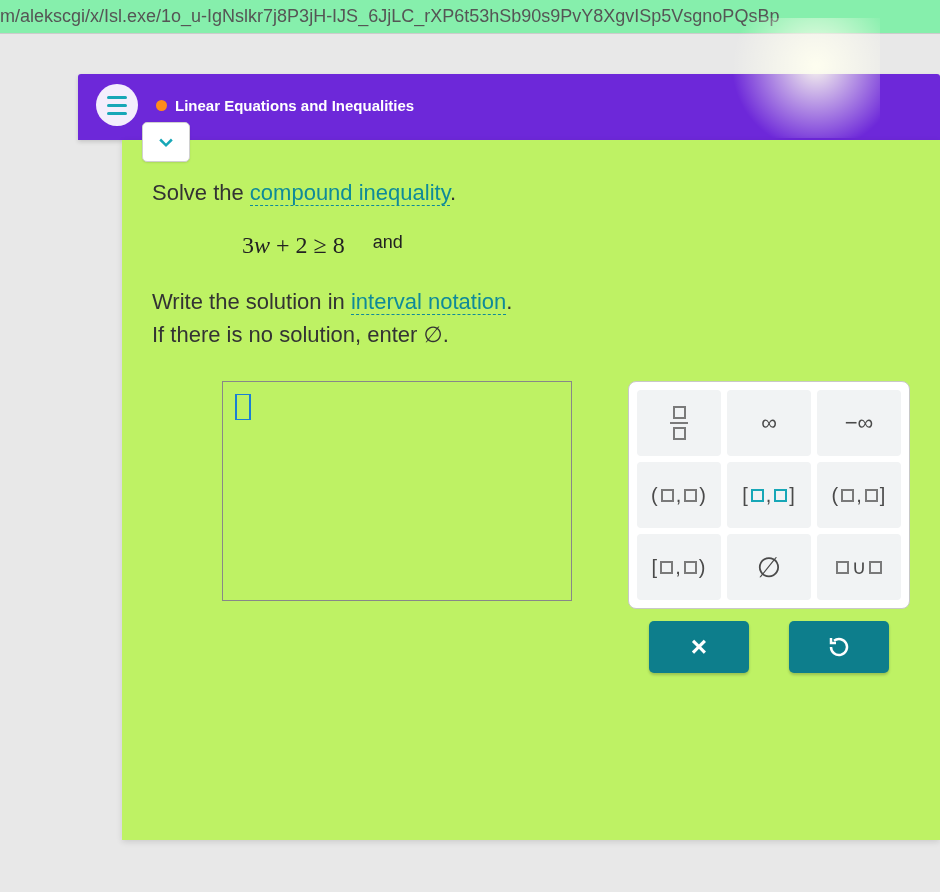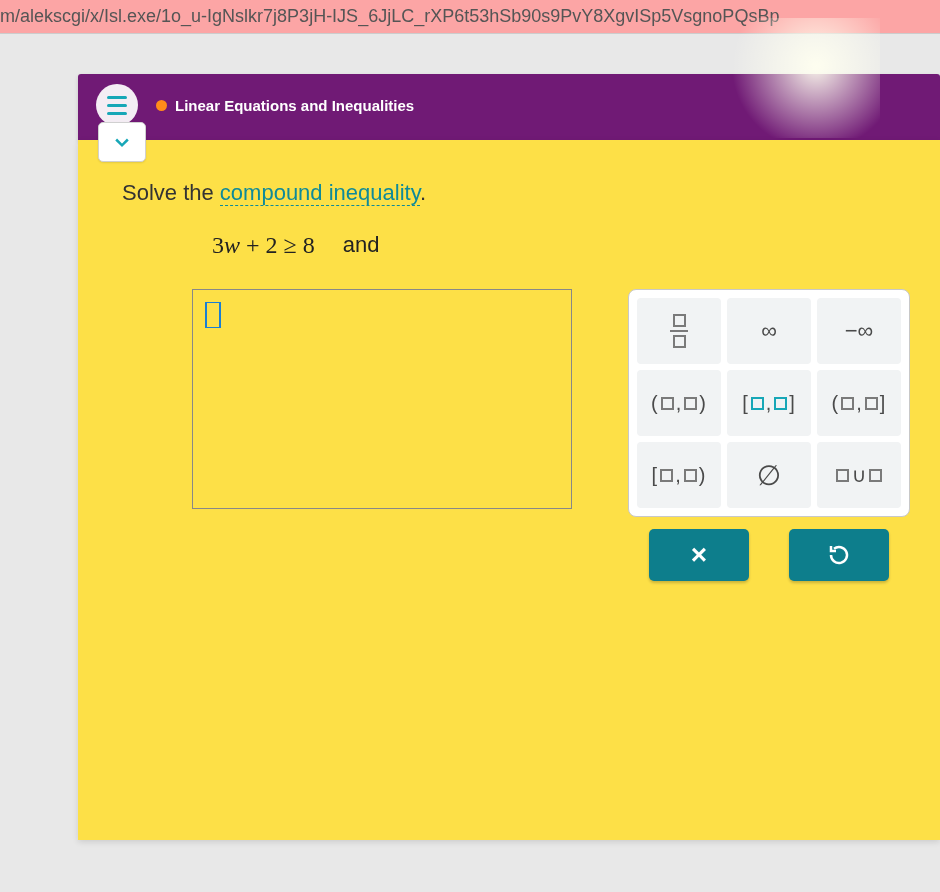--- a/index.html
+++ b/index.html
@@ -4,40 +4,40 @@
 <style>
   * { box-sizing: border-box; margin: 0; padding: 0; }
   body {
     font-family: Arial, Helvetica, sans-serif;
     background: #e8e8e8;
     width: 940px;
     height: 892px;
     overflow: hidden;
   }
   .url-bar {
-    background: #fca5a5;
+    background: #86efac;
     border-bottom: 1px solid #ccc;
     padding: 6px 0 6px 0;
     font-size: 18px;
     color: #555;
     white-space: nowrap;
     overflow: hidden;
   }
   .spot {
     position: absolute;
     top: 18px; right: 60px;
     width: 160px; height: 120px;
     background: radial-gradient(circle at 60% 40%, rgba(255,255,240,0.95), rgba(255,255,240,0) 70%);
     pointer-events: none;
   }
   .content-wrap {
     padding: 40px 0 0 78px;
   }
   .header-bar {
-    background: #701a75;
+    background: #6d28d9;
     color: #fff;
     display: flex;
     align-items: center;
     padding: 10px 18px 14px 18px;
     border-radius: 3px 3px 0 0;
     box-shadow: 0 2px 4px rgba(0,0,0,0.15);
     gap: 18px;
   }
   .menu-btn {
     background: rgba(255,255,255,0.92);
@@ -49,25 +49,26 @@
   }
   .menu-btn span { width: 20px; height: 3px; background: #17a7b7; border-radius: 2px; }
   .header-text { display: flex; flex-direction: column; gap: 4px; }
   .breadcrumb {
     font-size: 15px; font-weight: 600;
     display: flex; align-items: center; gap: 8px;
   }
   .dot { width: 11px; height: 11px; border-radius: 50%; background: #ff8c1a; display: inline-block; }
   .topic-title { font-size: 20px; font-weight: 700; }
   .panel {
-    background: #fde047;
-    padding: 22px 30px 60px 44px;
+    background: #bef264;
+    padding: 22px 30px 60px 30px;
     min-height: 700px;
     position: relative;
     box-shadow: 0 2px 6px rgba(0,0,0,0.12);
+    margin-left: 44px;
   }
   .chevron-btn {
     position: absolute;
     top: -18px; left: 20px;
     width: 48px; height: 40px;
     background: #fff;
     border: 1px solid #d0d0d0;
     border-radius: 5px;
     display: flex; justify-content: center; align-items: center;
     box-shadow: 0 1px 2px rgba(0,0,0,0.1);
@@ -75,21 +76,21 @@
   .chevron-btn svg { width: 20px; height: 20px; stroke: #17a7b7; stroke-width: 3; fill: none; }
   .prompt { font-size: 22px; color: #333; margin-top: 18px; }
   .term-link { color: #0f8a99; border-bottom: 1px dashed #0f8a99; cursor: pointer; }
   .equations {
     font-family: "Times New Roman", serif;
     font-size: 24px; color: #222;
     margin: 26px 0 26px 90px;
     display: flex; gap: 28px; align-items: flex-start;
   }
   .eq-var { font-style: italic; }
-  .eq-and { font-family: Arial, sans-serif; font-size: 22px; }
+  .eq-and { font-family: Arial, sans-serif; font-size: 18px; }
   .prompt2 { font-size: 22px; color: #333; line-height: 1.5; }
   .empty-set { font-size: 22px; }
   .answer-row {
     display: flex; gap: 56px; align-items: flex-start;
     margin-top: 30px;
   }
   .answer-box {
     width: 380px; height: 220px;
     border: 1px solid #888;
     padding: 12px;
@@ -173,20 +174,24 @@
       <span>Solve the </span><span class="term-link">compound inequality</span><span>.</span>
     </p>
 
     <div class="equations">
       <span>
         <span>3</span><span class="eq-var">w</span> <span>+ 2 ≥ 8</span>
       </span>
       <span class="eq-and">and</span>
     </div>
 
+    <p class="prompt2">
+      <span>Write the solution in </span><span class="term-link">interval notation</span><span>.</span><br>
+      <span>If there is no solution, enter </span><span class="empty-set">∅</span><span>.</span>
+    </p>
 
     <div class="answer-row">
       <div class="answer-box">
         <div class="cursor-box"></div>
       </div>
 
       <div class="keypad-wrap">
         <div class="keypad">
           <div class="key">
             <div class="frac">

